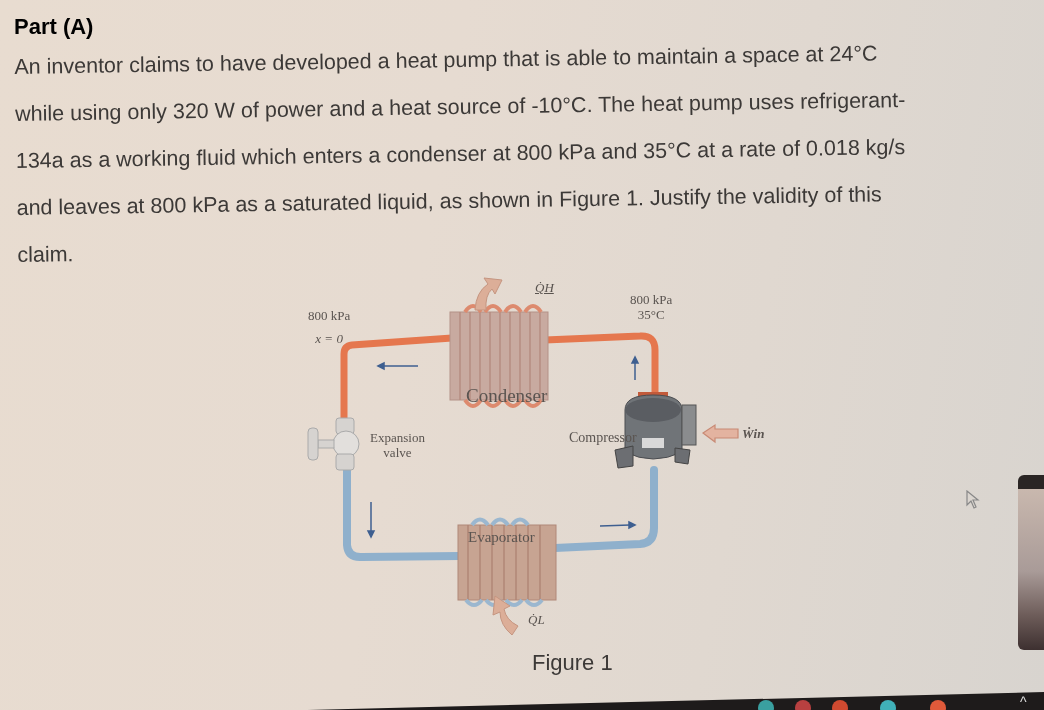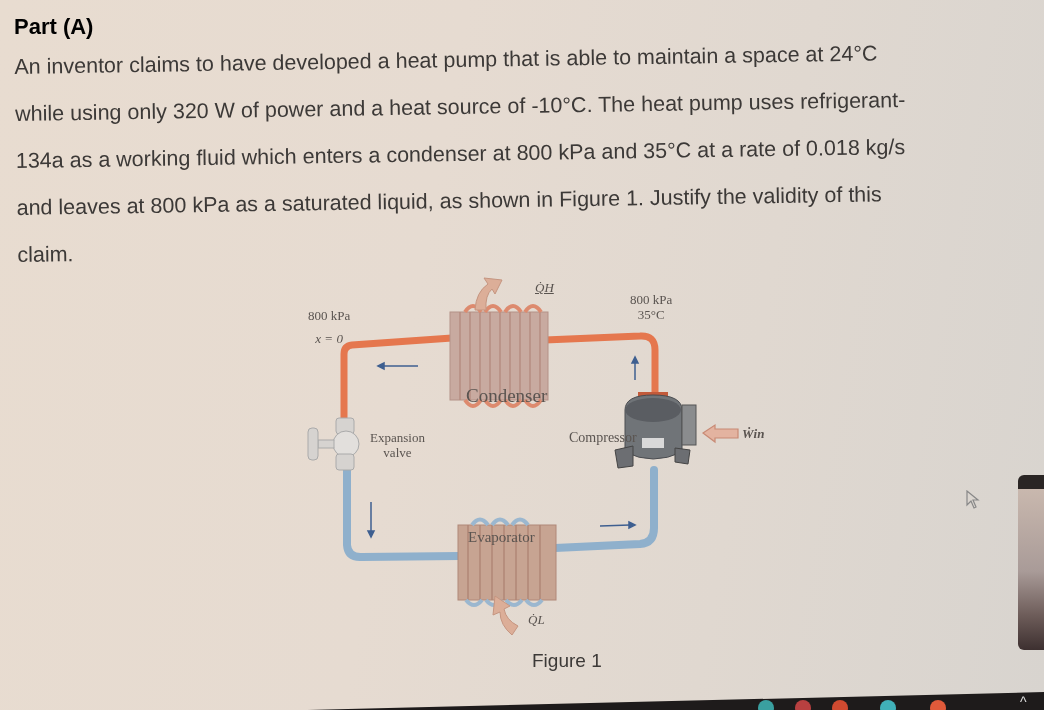--- a/index.html
+++ b/index.html
@@ -17,21 +17,21 @@
   .problem {
     position: absolute; left: 14px; top: 44px; width: 1005px;
     font-size: 21.5px; line-height: 47px; color: #3c3937;
     transform: rotate(-0.9deg); transform-origin: 0 0;
   }
   .problem span { display: block; white-space: nowrap; }
 
   .figure { position: absolute; left: 290px; top: 270px; width: 520px; height: 400px; }
   .figure svg { position: absolute; left: 0; top: 0; }
   .lbl { position: absolute; font-family: "Liberation Serif", serif; font-size: 13px; color: #5a5450; text-align: center; line-height: 15px; white-space: nowrap; }
-  .fig-caption { position: absolute; left: 532px; top: 650px; font-size: 19px; color: #3c3937; font-family: "Liberation Sans", sans-serif; }
+  .fig-caption { position: absolute; left: 532px; top: 650px; font-size: 22px; color: #3c3937; font-family: "Liberation Sans", sans-serif; }
 
   .cursor { position: absolute; left: 966px; top: 490px; }
   .thumb {
     position: absolute; left: 1018px; top: 475px; width: 30px; height: 175px;
     border-radius: 6px 0 0 6px; overflow: hidden;
     background: linear-gradient(180deg, #2a2524 0 14px, #c9b8ae 14px, #a99b98 55%, #6e5d5a 80%, #3d3030 100%);
   }
   .taskbar {
     position: absolute; left: 0; top: 692px; width: 1044px; height: 30px;
     background: #1e1b1b; transform: skewY(-1.4deg); transform-origin: 100% 0;

